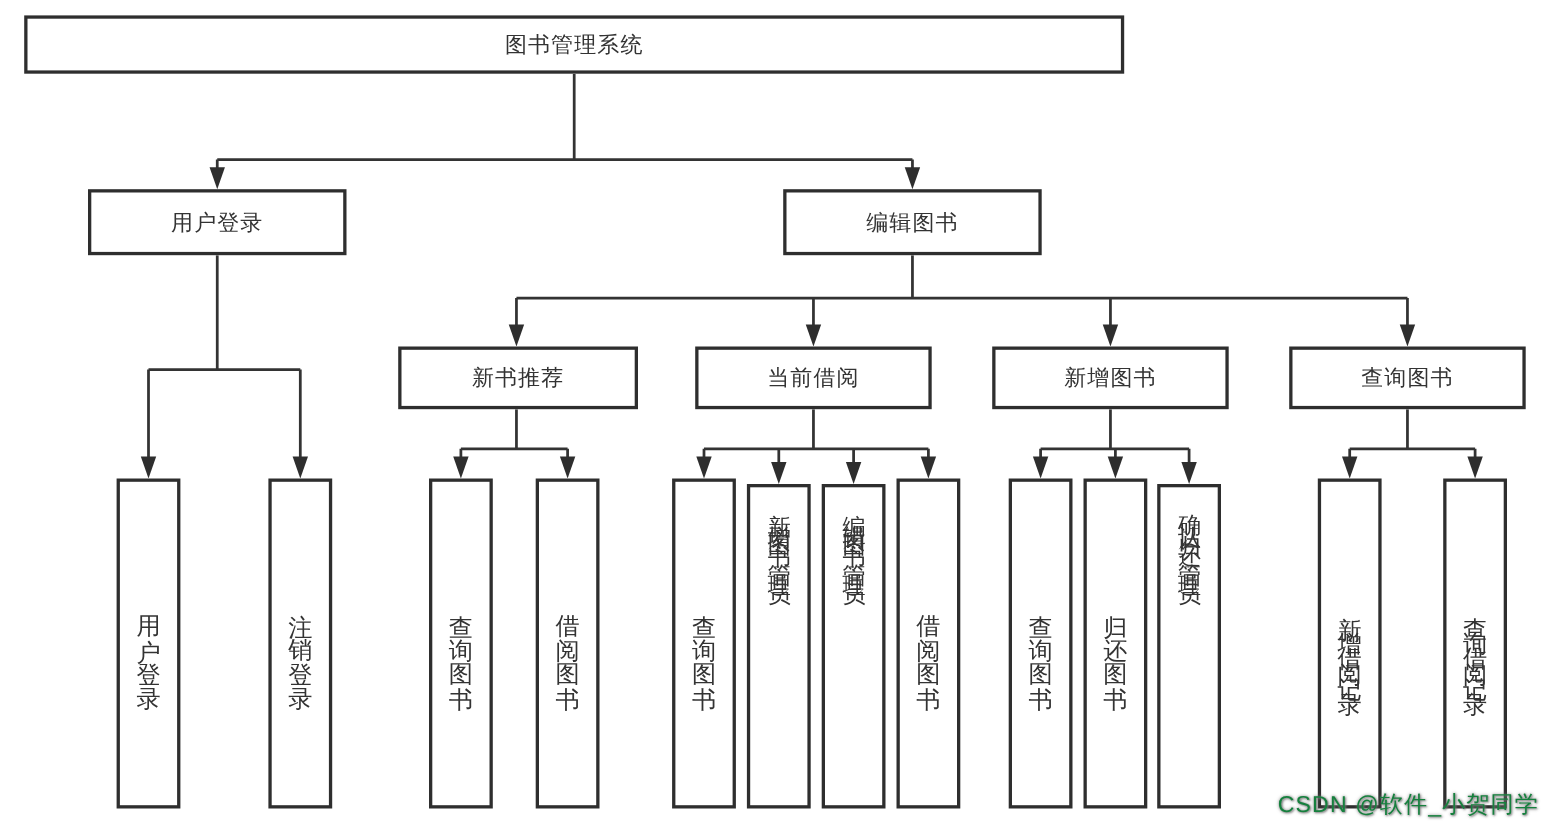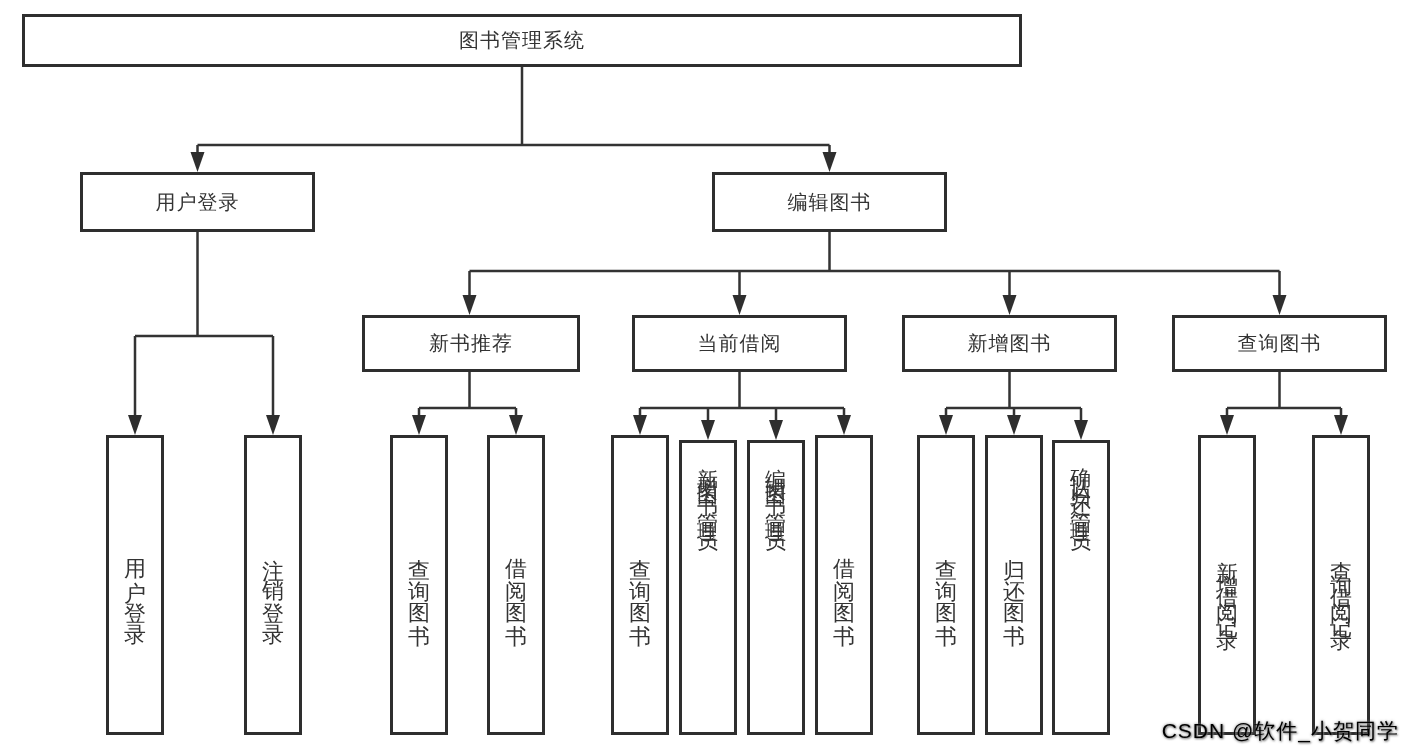--- a/index.html
+++ b/index.html
@@ -35,21 +35,21 @@
   .chars4 .lbl{letter-spacing:22px;}
   .chars6 .lbl{letter-spacing:14px;}
   .chars9 .lbl{font-size:21px;letter-spacing:9px;}
   .chars9{align-items:flex-start;padding-top:8px;}
   .watermark{
     position:absolute;
     right:6px;
     bottom:2px;
     font-size:21px;
     letter-spacing:1px;
-    color:#000000;
+    color:#15803d;
     text-shadow:0 0 3px rgba(125,125,125,0.95),1px 1px 2px rgba(110,110,110,0.85);
     white-space:nowrap;
   }
 </style>
 </head>
 <body>
 
 <div class="stage">
 
   <svg class="wires" width="1405" height="747" viewBox="0 0 1405 747">

